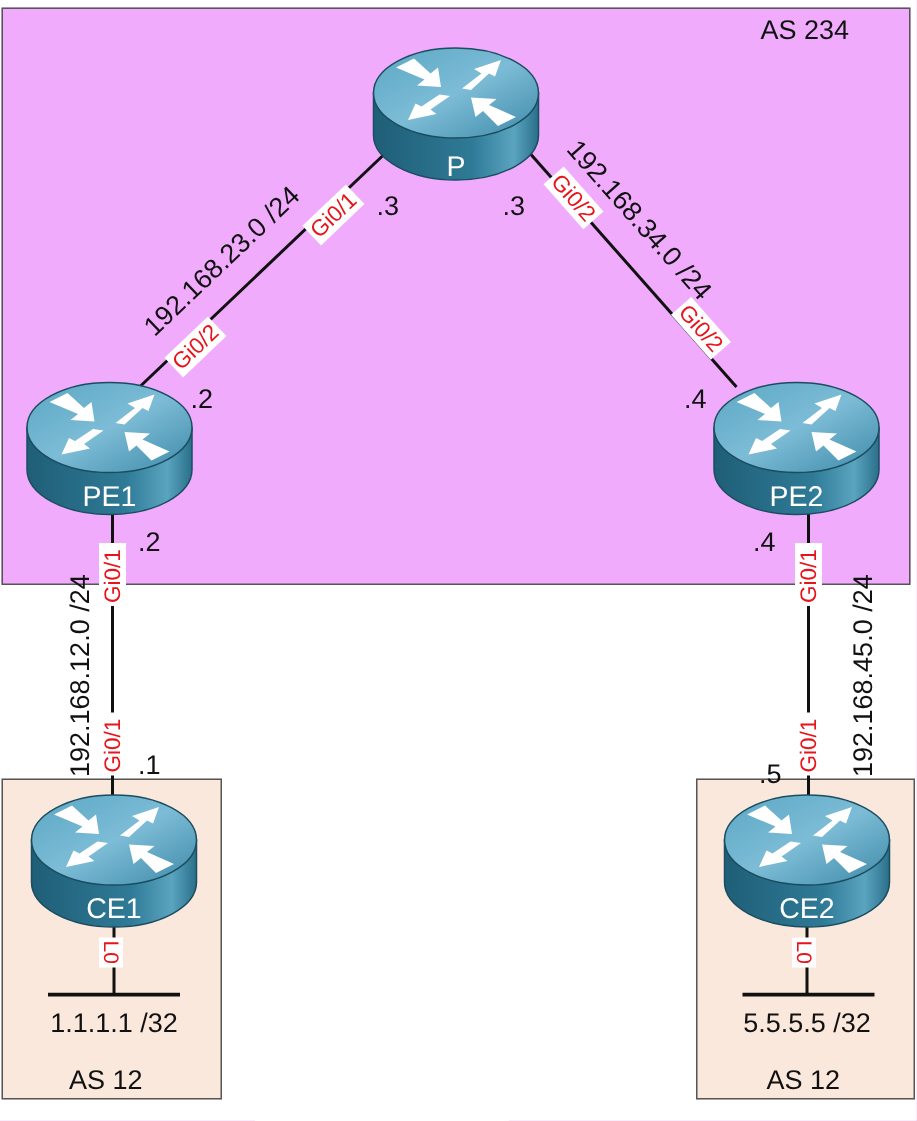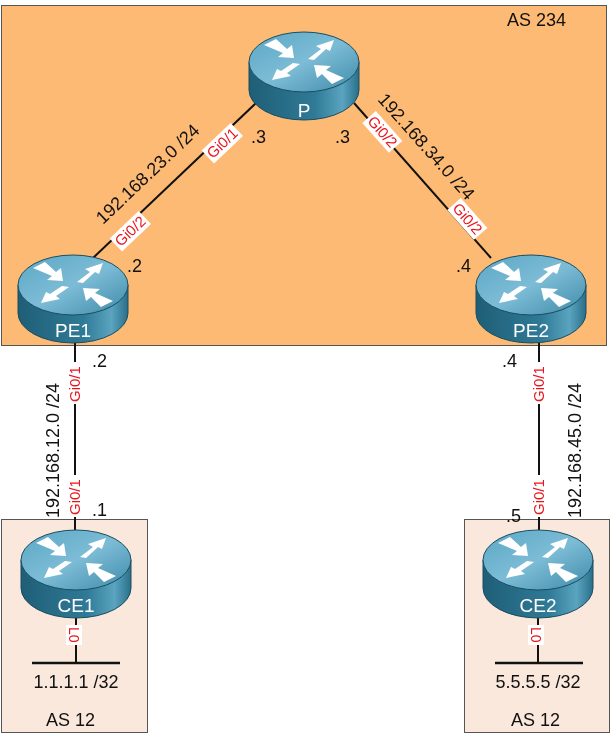--- a/index.html
+++ b/index.html
@@ -1,18 +1,18 @@
 <!DOCTYPE html>
 <html><head>
 <meta charset="utf-8">
 <style>
   html,body{margin:0;padding:0;background:#ffffff;}
   body{width:611px;height:747px;position:relative;overflow:hidden;font-family:"Liberation Sans",sans-serif;}
   .box{position:absolute;border:1.5px solid #555;box-sizing:border-box;}
-  #as234{left:1px;top:5px;width:606px;height:341px;background:#fdba74;padding-left:12px;}
+  #as234{left:1px;top:5px;width:606px;height:385px;background:#f0abfc;padding-left:12px;}
   #as12a{left:1px;top:519px;width:147px;height:214px;background:#fbe8dc;}
   #as12b{left:464px;top:519px;width:146px;height:214px;background:#fbe8dc;}
   .as-label{position:absolute;font-size:18px;color:#111;}
   svg{position:absolute;left:0;top:0;}
   .txt{font-family:"Liberation Sans",sans-serif;}
 </style>
 </head>
 <body>
 
 <div id="as234" class="box">

